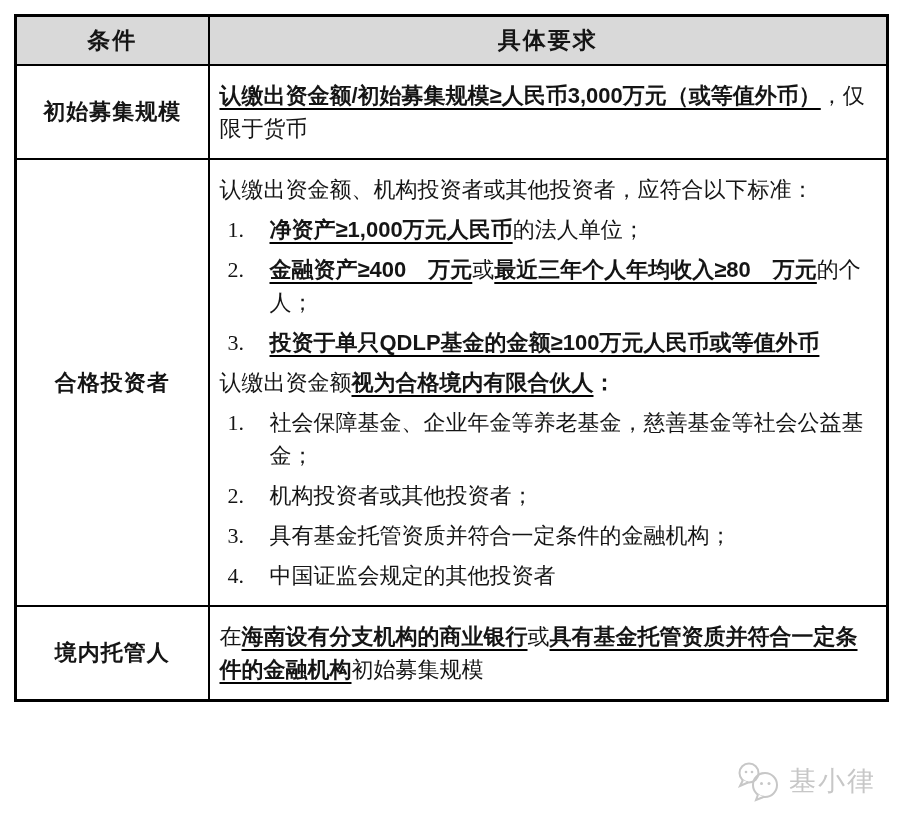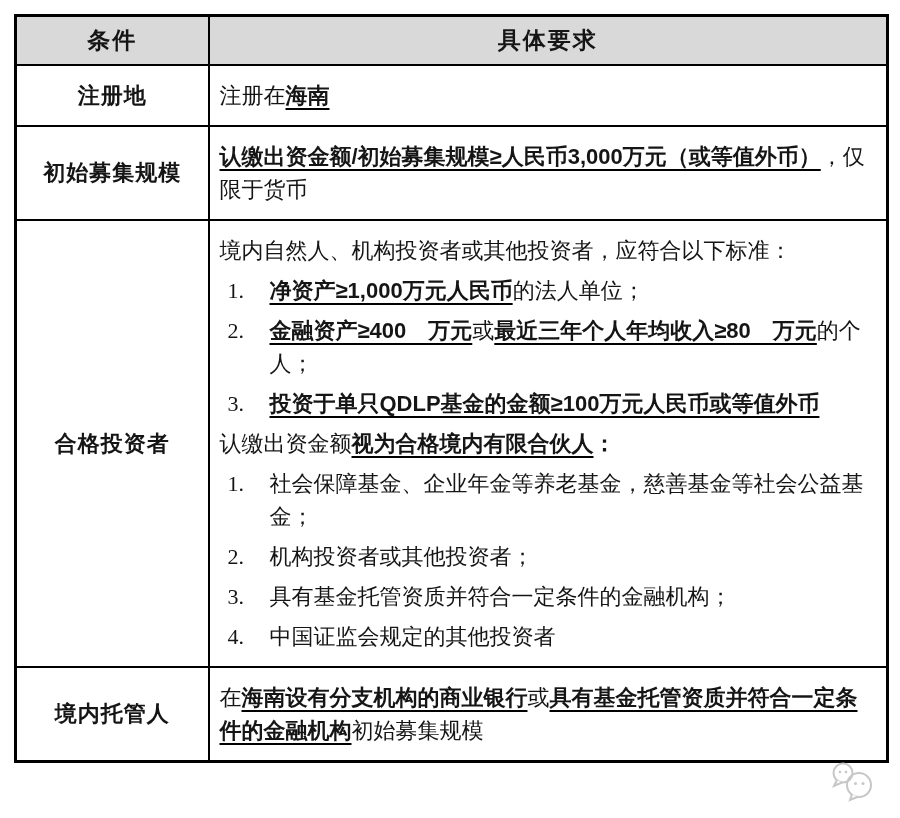--- a/index.html
+++ b/index.html
@@ -113,36 +113,30 @@
         <col class="c1">
         <col class="c2">
       </colgroup>
     <thead>
       <tr>
         <th class="cond-h">条件</th>
         <th class="req-h">具体要求</th>
       </tr>
     </thead>
     <tbody id="table-body">
-        <tr class="rh-0">
-          <td class="cond-cell">注册地</td>
-          <td class="req-cell">
-            <div class="para"><span class="seg">注册在</span><span class="seg b u">海南</span></div>
-          </td>
-        </tr>
         <tr class="rh-2">
           <td class="cond-cell">初始募集规模</td>
           <td class="req-cell">
             <div class="para"><span class="seg b u">认缴出资金额/初始募集规模≥人民币3,000万元（或等值外币）</span><span class="seg">，仅限于货币</span></div>
           </td>
         </tr>
         <tr class="rh-3">
           <td class="cond-cell">合格投资者</td>
           <td class="req-cell">
-            <div class="para"><span class="seg">境内自然人、机构投资者或其他投资者，应符合以下标准：</span></div>
+            <div class="para"><span class="seg">认缴出资金额、机构投资者或其他投资者，应符合以下标准：</span></div>
             <div class="para numbered"><span class="num">1.</span><span class="seg b u">净资产≥1,000万元人民币</span><span class="seg">的法人单位；</span></div>
             <div class="para numbered"><span class="num">2.</span><span class="seg b u">金融资产≥400　万元</span><span class="seg">或</span><span class="seg b u">最近三年个人年均收入≥80　万元</span><span class="seg">的个人；</span></div>
             <div class="para numbered"><span class="num">3.</span><span class="seg b u">投资于单只QDLP基金的金额≥100万元人民币或等值外币</span></div>
             <div class="para"><span class="seg">认缴出资金额</span><span class="seg b u">视为合格境内有限合伙人</span><span class="seg b">：</span></div>
             <div class="para numbered"><span class="num">1.</span><span class="seg">社会保障基金、企业年金等养老基金，慈善基金等社会公益基金；</span></div>
             <div class="para numbered"><span class="num">2.</span><span class="seg">机构投资者或其他投资者；</span></div>
             <div class="para numbered"><span class="num">3.</span><span class="seg">具有基金托管资质并符合一定条件的金融机构；</span></div>
             <div class="para numbered"><span class="num">4.</span><span class="seg">中国证监会规定的其他投资者</span></div>
           </td>
         </tr>
@@ -161,15 +155,16 @@
         <circle cx="13" cy="13" r="9.5" stroke="#c7c7c7" stroke-width="2"></circle>
         <path d="M7 20 L4 26 L12 22.5" stroke="#c7c7c7" stroke-width="2" fill="#ffffff"></path>
         <circle cx="10" cy="12" r="1.3" fill="#c7c7c7"></circle>
         <circle cx="16" cy="12" r="1.3" fill="#c7c7c7"></circle>
         <circle cx="29" cy="25" r="12" stroke="#c7c7c7" stroke-width="2"></circle>
         <path d="M22 34.5 L20 40 L28 36.8" stroke="#c7c7c7" stroke-width="2" fill="#ffffff"></path>
         <circle cx="25.5" cy="23.5" r="1.5" fill="#c7c7c7"></circle>
         <circle cx="33" cy="23.5" r="1.5" fill="#c7c7c7"></circle>
       </svg>
     </span>
+    <span>基小律</span>
   </div>
 
 </div>
 
 </body></html>

